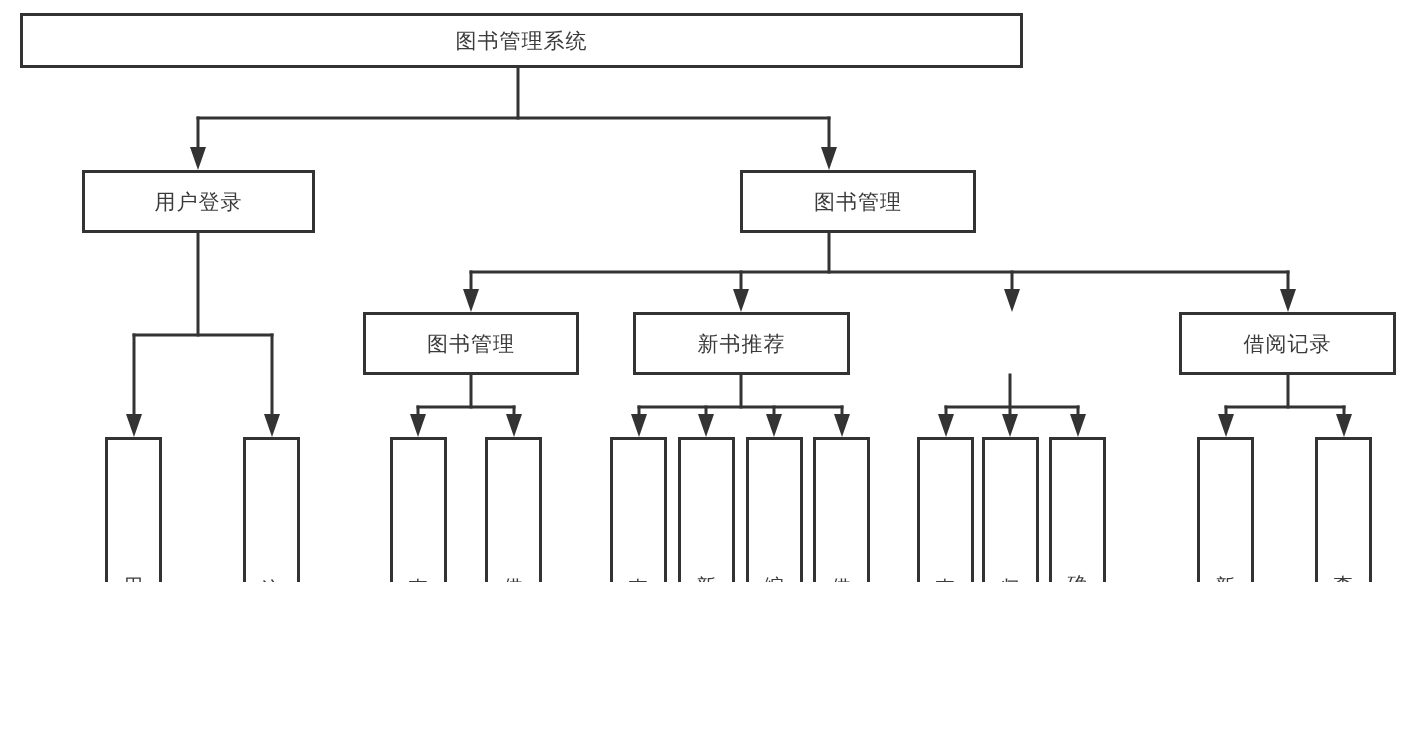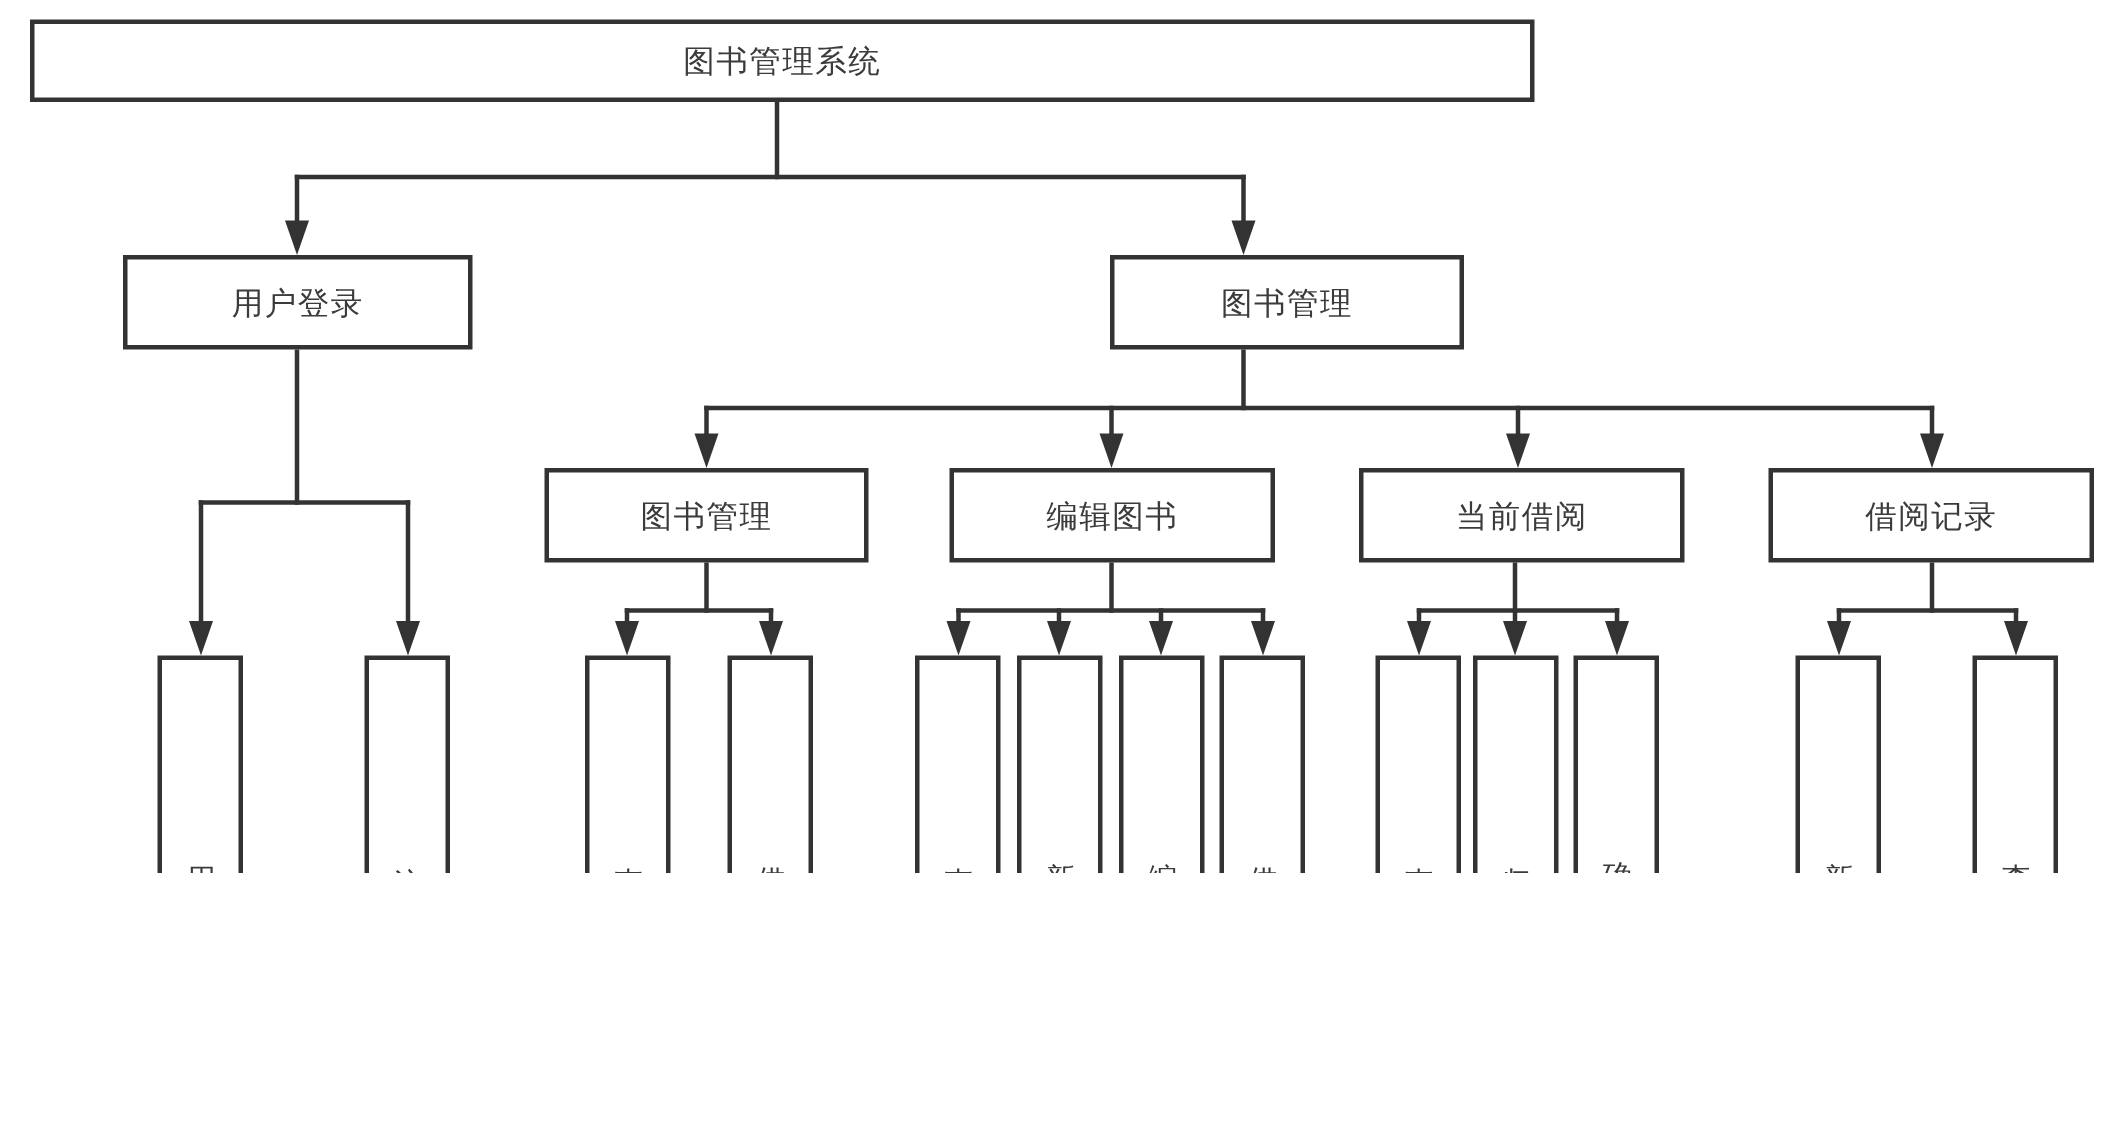--- a/index.html
+++ b/index.html
@@ -109,24 +109,21 @@
     <span>用户登录</span>
   </div>
   <div class="box" style="left:740px;top:170px;width:236px;height:63px">
     <span>图书管理</span>
   </div>
 
   <div class="box" style="left:363px;top:312px;width:216px;height:63px">
     <span>图书管理</span>
   </div>
   <div class="box" style="left:633px;top:312px;width:217px;height:63px">
-    <span>编辑图书</span>
-  </div>
-  <div class="box" style="left:906px;top:312px;width:217px;height:63px">
-    <span>当前借阅</span>
+    <span>新书推荐</span>
   </div>
   <div class="box" style="left:1179px;top:312px;width:217px;height:63px">
     <span>借阅记录</span>
   </div>
 
   <div class="box vbox" style="left:105px;top:437px;width:57px;height:297px">
     <span>用户登录</span>
   </div>
   <div class="box vbox" style="left:243px;top:437px;width:57px;height:297px">
     <span>注销登录</span>

